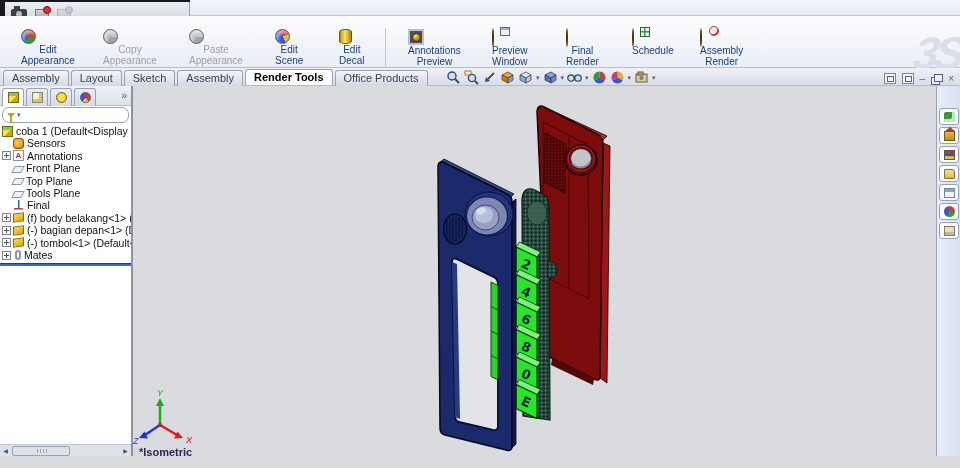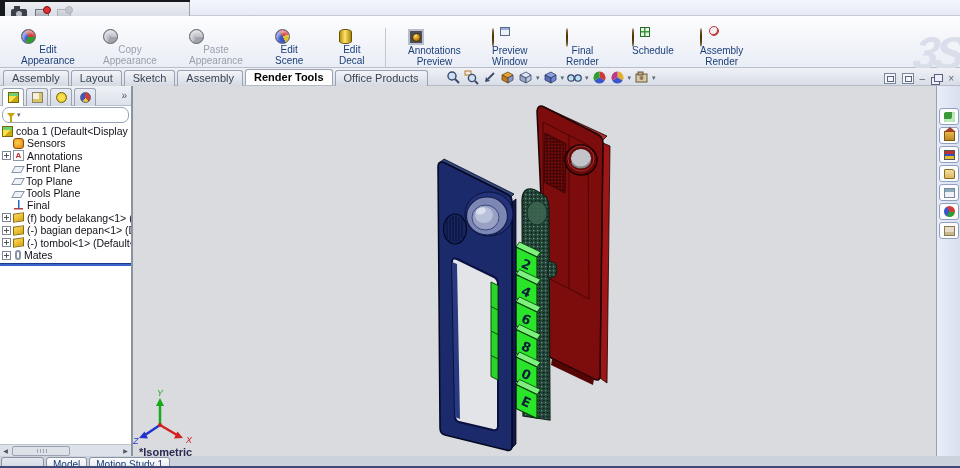--- a/index.html
+++ b/index.html
@@ -540,19 +540,14 @@
         <span class="tp-ic tp-palette"></span>
       </span>
     <span class="tpbtn" style="top:117px">
         <span class="tp-ball"></span>
       </span>
     <span class="tpbtn" style="top:136px">
         <span class="tp-ic tp-props"></span>
       </span>
   </div>
 
-  <div class="abs" id="bottomstrip">
-    <div class="mtab blank"></div>
-    <div class="mtab">Model</div>
-    <div class="mtab">Motion Study 1</div>
-  </div>
 
 </div>
 
 </body></html>

